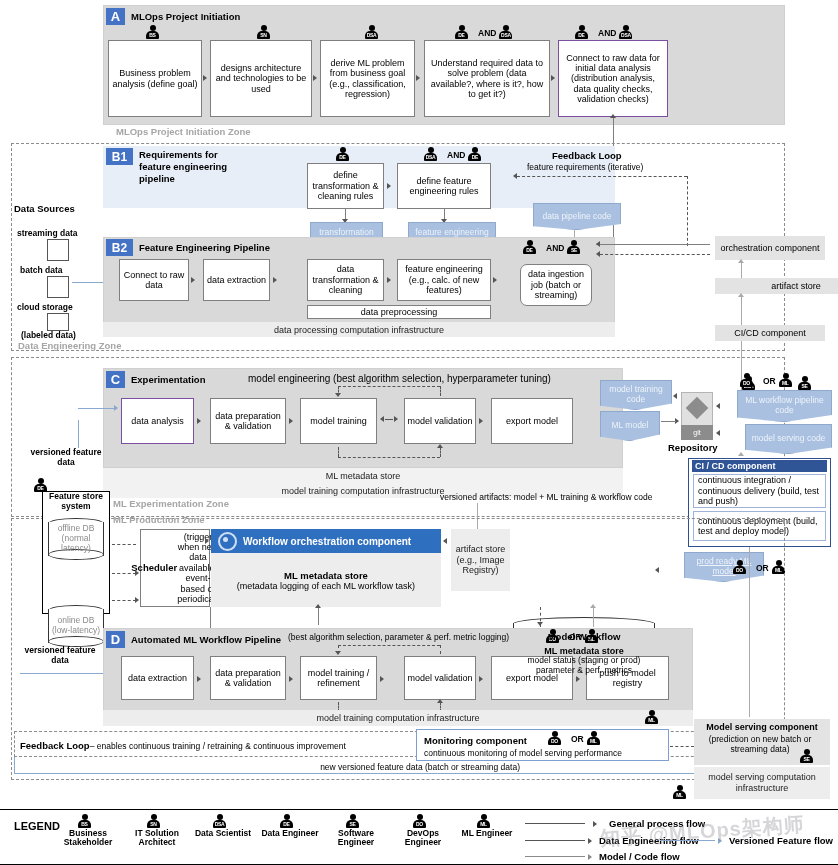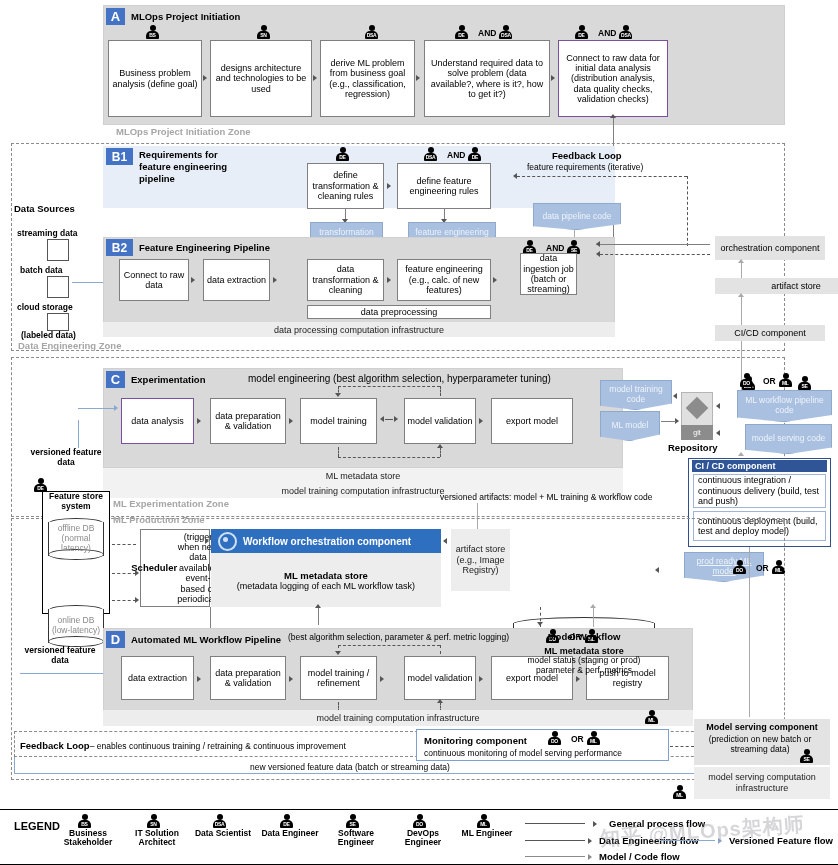--- a/index.html
+++ b/index.html
@@ -230,21 +230,21 @@
 </div>
 
 <div class="abs pbox" style="left:119px;top:259px;width:70px;height:42px;">Connect to raw data</div>
 <div class="abs ar-r" style="left:191px;top:277px;"></div>
 <div class="abs pbox" style="left:203px;top:259px;width:67px;height:42px;">data extraction</div>
 <div class="abs ar-r" style="left:273px;top:277px;"></div>
 <div class="abs pbox" style="left:307px;top:259px;width:77px;height:42px;">data transformation &amp; cleaning</div>
 <div class="abs ar-r" style="left:387px;top:277px;"></div>
 <div class="abs pbox" style="left:397px;top:259px;width:94px;height:42px;">feature engineering (e.g., calc. of new features)</div>
 <div class="abs ar-r" style="left:493px;top:277px;"></div>
-<div class="abs pbox" style="left:520px;top:253px;width:57px;height:42px;">data ingestion job (batch or streaming)</div>
+<div class="abs pbox" style="left:520px;top:264px;width:72px;height:42px;border-radius:7px;">data ingestion job (batch or streaming)</div>
 
 <div class="abs pbox" style="left:307px;top:305px;width:184px;height:14px;">data preprocessing</div>
 <div class="abs infra" style="left:103px;top:322px;width:512px;height:15px;">data processing computation infrastructure</div>
 
 <div class="abs hl-line" style="left:596px;top:244px;width:114px;"></div>
 <div class="abs ar-l" style="left:596px;top:241px;"></div>
 <div class="abs dash-h" style="left:600px;top:254px;width:110px;"></div>
 <div class="abs ar-l" style="left:596px;top:251px;"></div>
 
 <div class="abs greybar" style="left:715px;top:236px;width:110px;height:24px;text-align:center;">orchestration component</div>
@@ -508,21 +508,21 @@
       <span class="body"></span>
       <span class="abbr">ML</span>
     </div>
 </div>
 <div class="abs dash-h" style="left:670px;top:746px;width:24px;"></div>
 
 <div class="abs" style="left:14px;top:757px;width:770px;height:18px;"></div>
 <div class="abs blue-line" style="left:14px;top:773px;width:770px;height:1.4px;"></div>
 <div class="abs blue-line" style="left:14px;top:757px;width:1.4px;height:17px;"></div>
 <div class="abs ar-r blue" style="left:782px;top:770px;"></div>
-<div class="abs ctr" style="left:180px;top:762px;width:340px;font-size:8.5px;">new versioned feature data (batch or streaming data)</div>
+<div class="abs ctr" style="left:180px;top:762px;width:340px;font-size:8.5px;text-align:right;">new versioned feature data (batch or streaming data)</div>
 
 <div class="abs" style="left:694px;top:719px;width:136px;height:46px;background:#e3e3e3;"></div>
 <div class="abs ttl ctr" style="left:694px;top:722px;width:136px;font-size:9px;">Model serving component</div>
 <div class="abs ctr" style="left:697px;top:734px;width:126px;font-size:8.5px;line-height:1.2;">(prediction on new batch or streaming data)</div>
 <div class="abs" style="left:800px;top:749px;">
   <div class="role">
       <span class="head"></span>
       <span class="body"></span>
       <span class="abbr">SE</span>
     </div>

